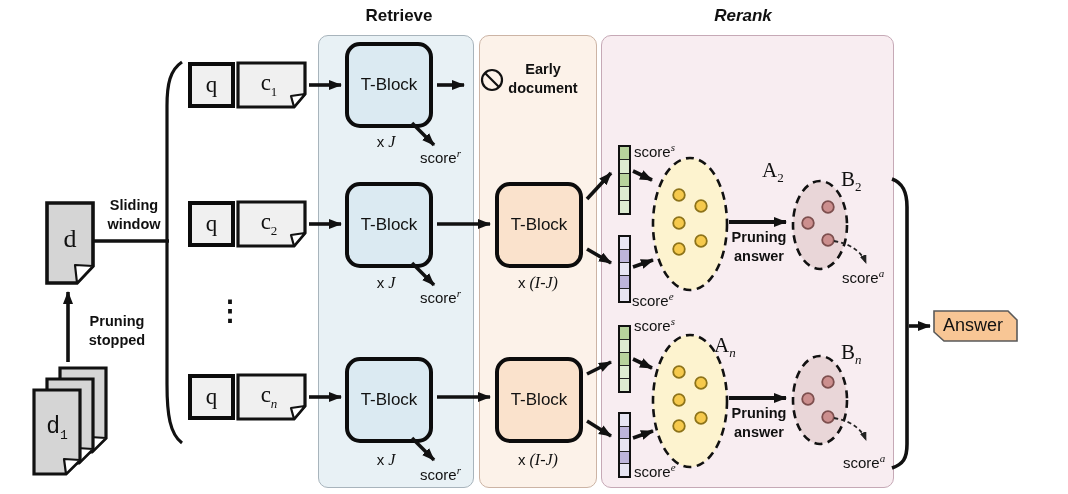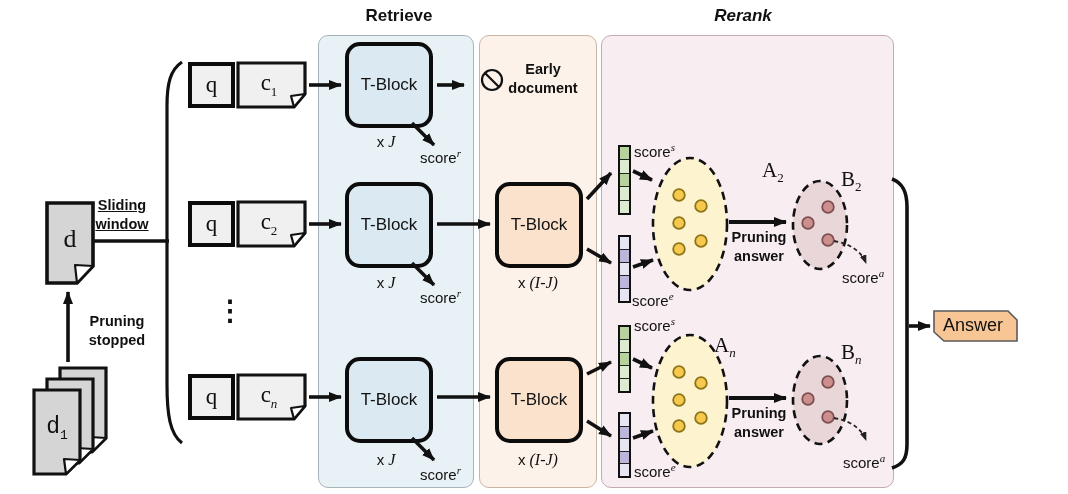--- a/index.html
+++ b/index.html
@@ -218,21 +218,21 @@
 
     <g>
       <circle cx="492" cy="80" r="10" fill="none" stroke="#111" stroke-width="2.2"></circle>
       <line x1="485" y1="73" x2="499" y2="87" stroke="#111" stroke-width="2.2"></line>
     </g>
   </svg>
 
   <div class="abs serif" style="left:47px;top:224px;width:46px;text-align:center;font-size:26px;"><span>d</span></div>
   <div class="abs serif" style="left:34px;top:414px;width:46px;text-align:center;font-size:23px;font-family:Liberation Mono, monospace;"><span>d</span><sub class="s">1</sub></div>
 
-  <div class="lbl2" style="left:84px;top:196px;width:76px;text-decoration:underline;"><span>Sliding</span><br><span>window</span></div>
+  <div class="lbl2" style="left:96px;top:196px;width:76px;"><span>Sliding</span><br><span>window</span></div>
   <div class="lbl2" style="left:72px;top:312px;width:90px;"><span>Pruning</span><br><span>stopped</span></div>
 
   <div class="dots" style="left:216px;top:294px;">⋮</div>
 
   <div class="abs serif big" style="left:238px;top:70px;width:62px;text-align:center;"><span>c</span><sub class="s">1</sub></div>
   <div class="abs serif big" style="left:238px;top:209px;width:62px;text-align:center;"><span>c</span><sub class="s">2</sub></div>
   <div class="abs serif big" style="left:238px;top:382px;width:62px;text-align:center;"><span>c</span><sub class="s mi">n</sub></div>
 
   <div class="mult" style="left:358px;top:133px;width:56px;">
       <span>x</span>

